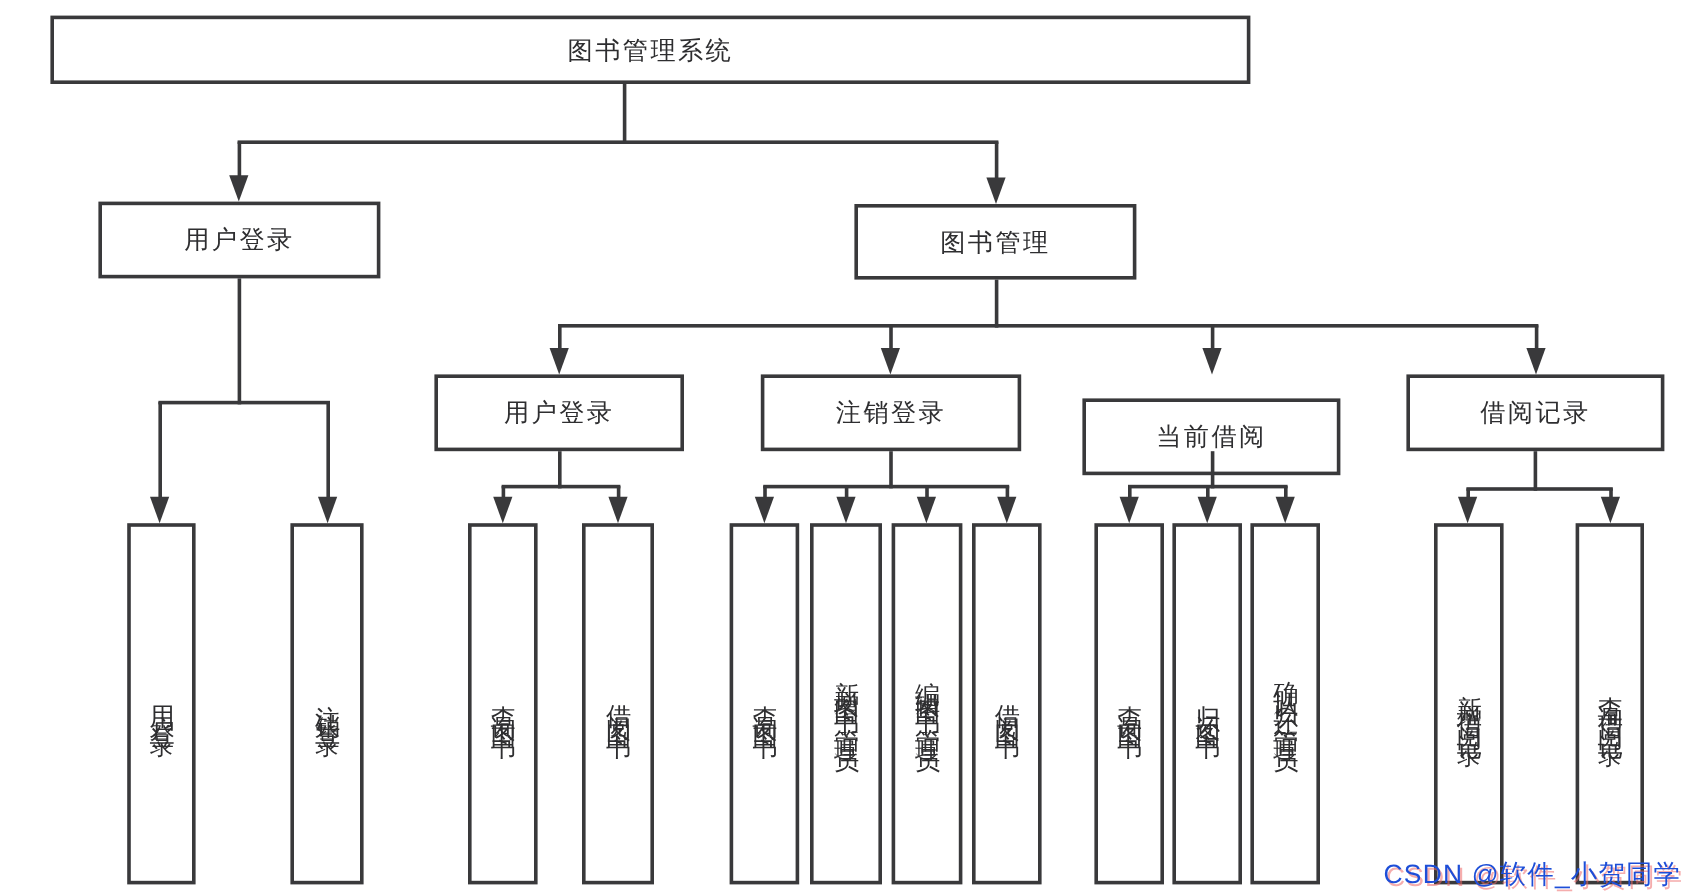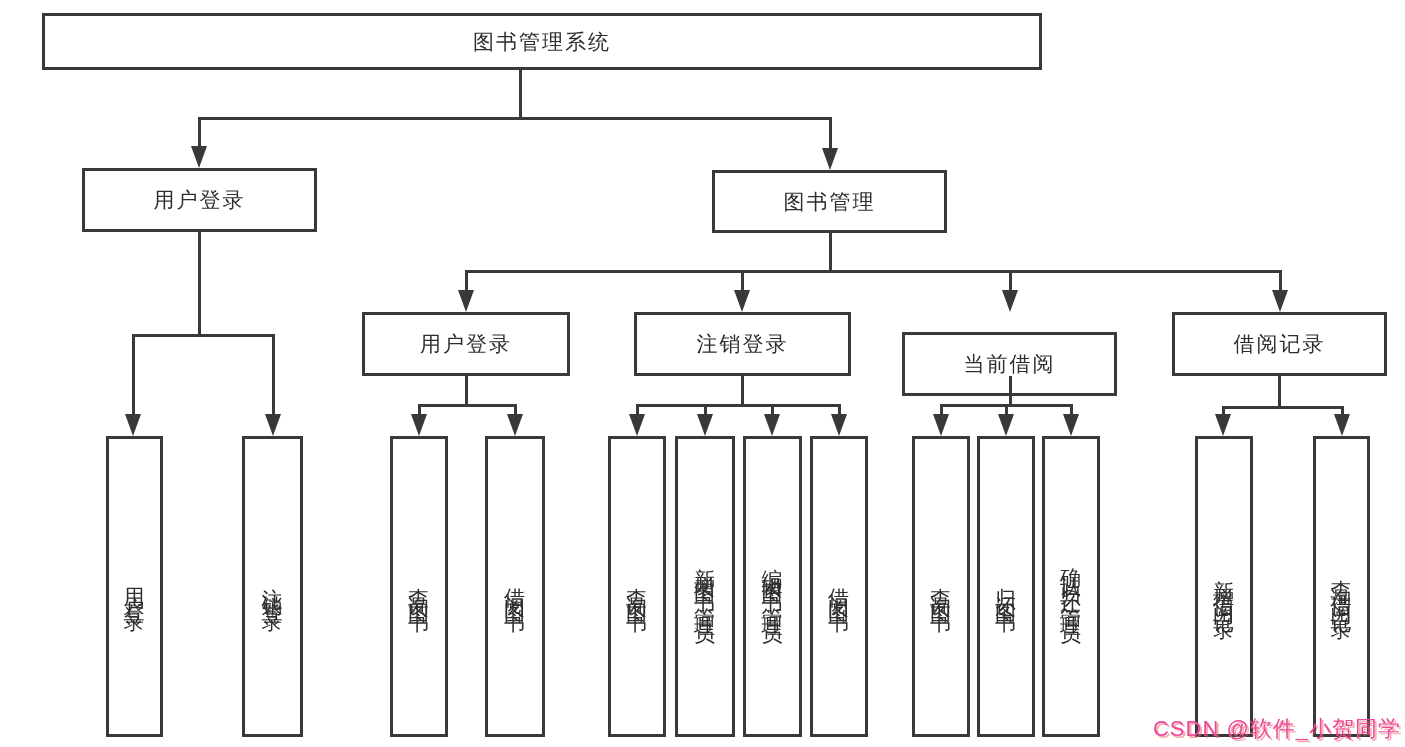--- a/index.html
+++ b/index.html
@@ -45,21 +45,21 @@
     width:0;height:0;
     border-left:8px solid transparent;
     border-right:8px solid transparent;
     border-top:22px solid var(--line);
   }
   .watermark{
     position:absolute;
     right:4px;
     top:714px;
     font-size:22px;
-    color:#ec4899;
+    color:#1d4ed8;
     letter-spacing:1px;
     text-shadow:2px 2px 0 rgba(236,106,106,0.55);
     white-space:nowrap;
     z-index:5;
   }
 </style>
 </head>
 <body>
 
 <div class="canvas">

